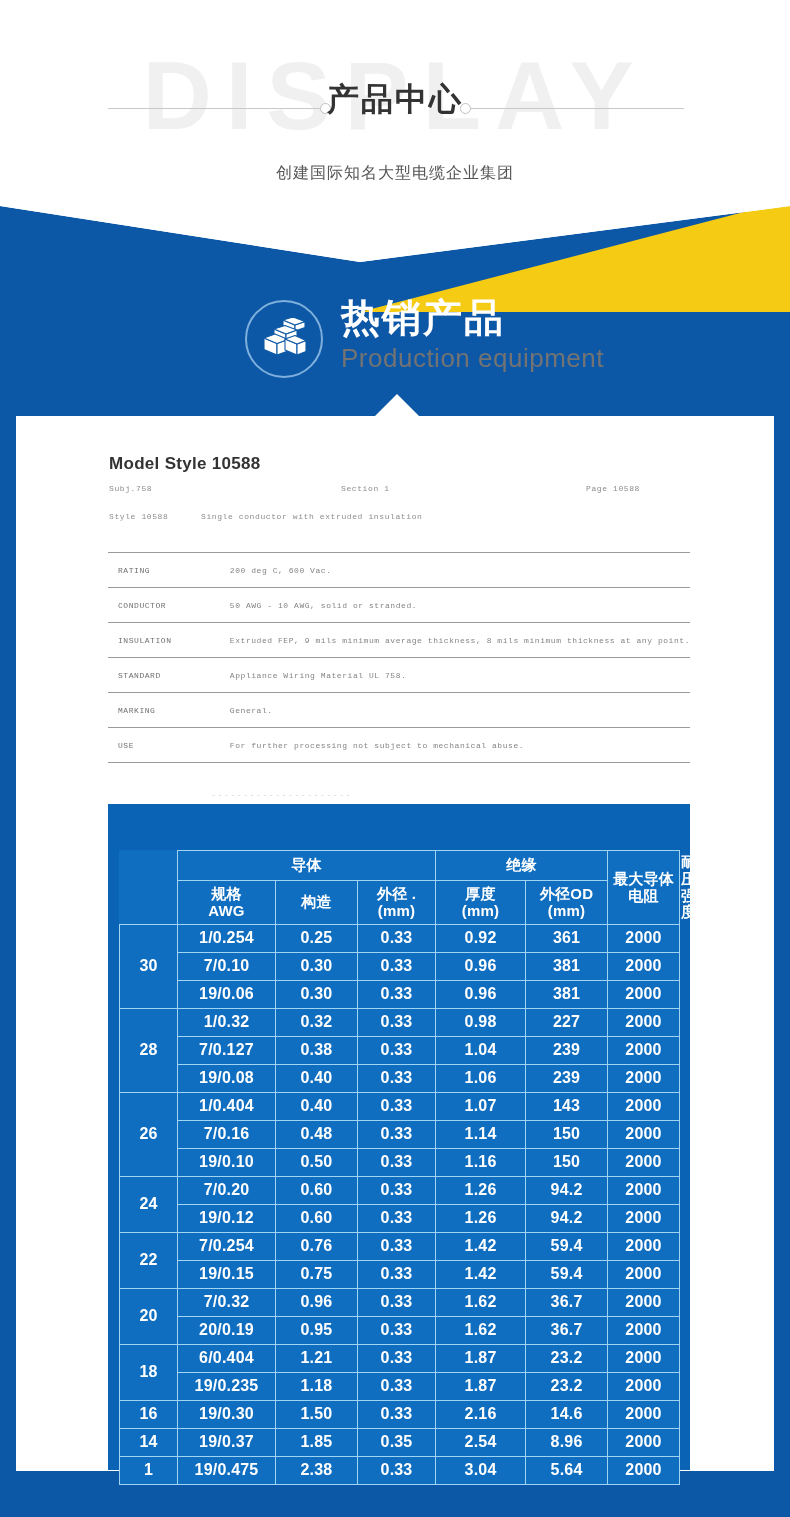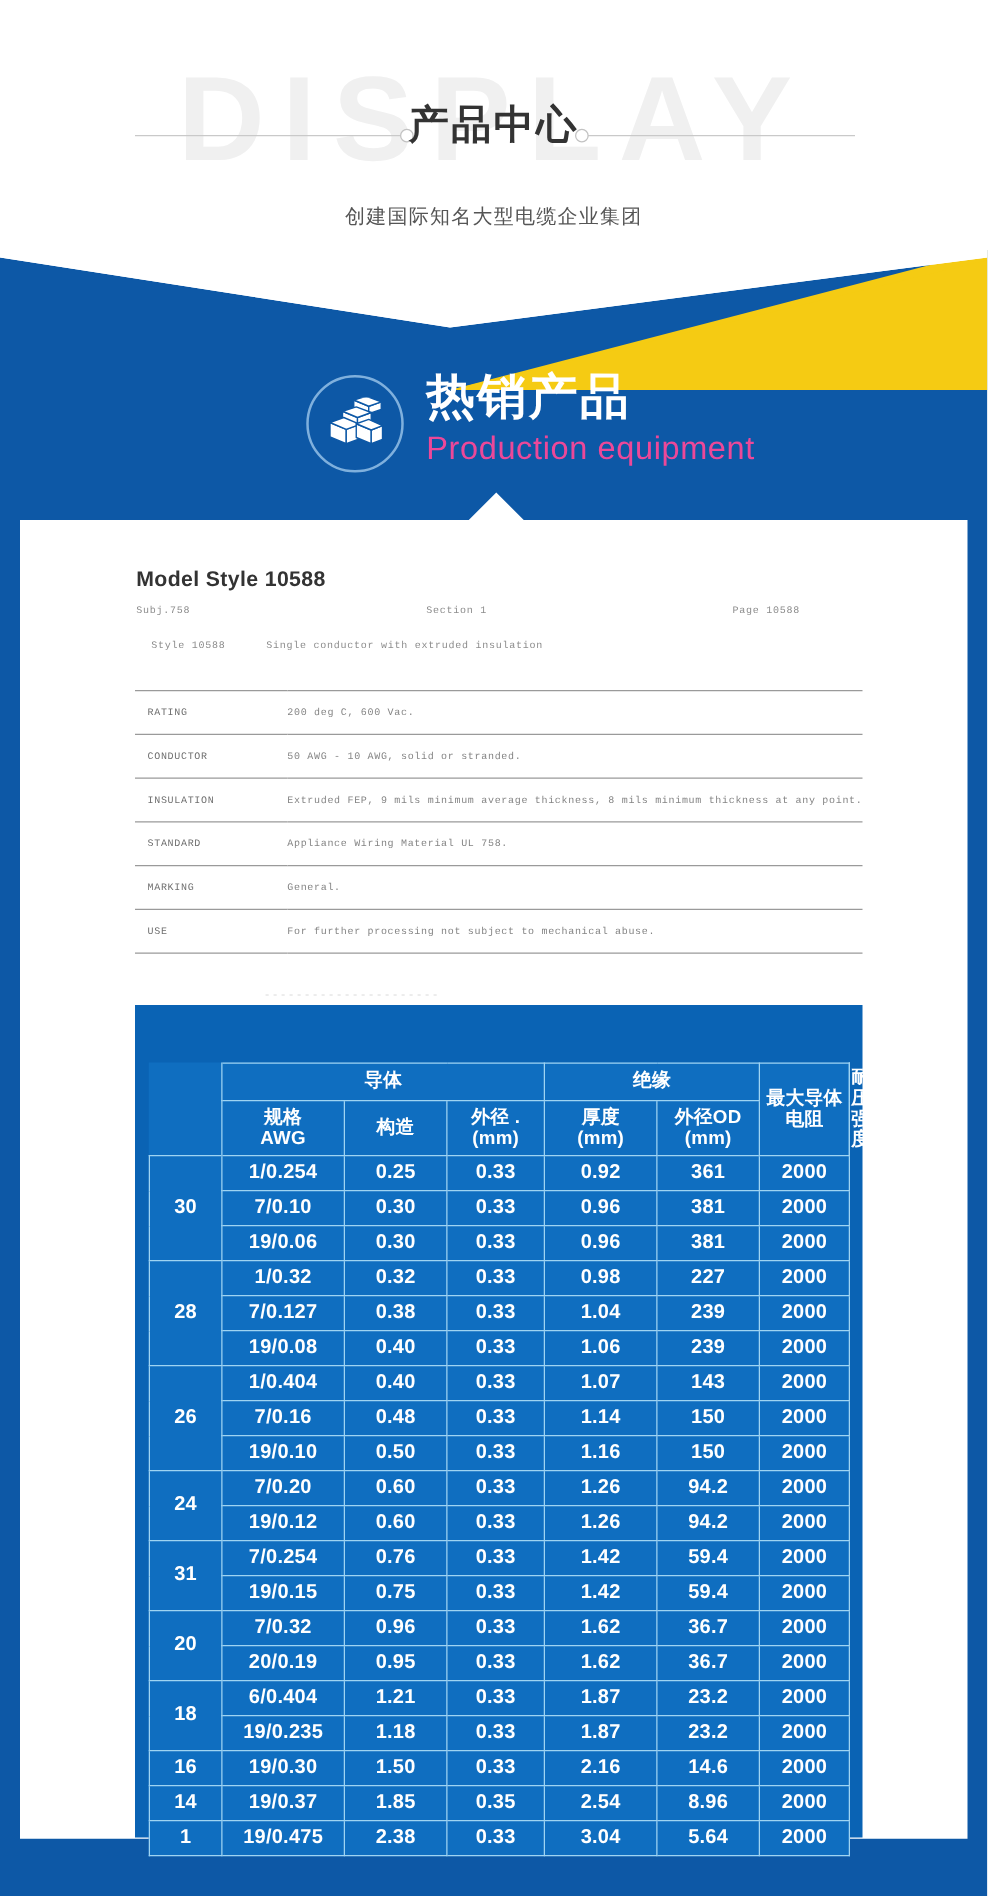--- a/index.html
+++ b/index.html
@@ -127,21 +127,21 @@
   .banner-text { padding-top: 4px; }
   .banner-cn {
     font-size: 39px;
     font-weight: 700;
     color: #ffffff;
     letter-spacing: 2px;
     line-height: 1.15;
   }
   .banner-en {
     font-size: 26px;
-    color: #ec4899;
+    color: #737373;
     letter-spacing: 0.5px;
     line-height: 1.2;
     margin-top: 2px;
   }
   .arrow-notch {
     position: absolute;
     left: 375px; top: 394px;
     width: 0; height: 0;
     border-left: 22px solid transparent;
     border-right: 22px solid transparent;
@@ -180,21 +180,20 @@
   .meta-section { left: 232px; }
   .meta-page    { left: 477px; }
   .doc-style {
     position: absolute;
     left: 93px; top: 96px;
     font-family: "Liberation Mono", "DejaVu Sans Mono", monospace;
     font-size: 8px;
     color: #8d8d8d;
     letter-spacing: 0.6px;
     white-space: nowrap;
-    margin-left: 12px;
   }
   .doc-style .lbl { display: inline-block; width: 92px; }
 
   
   .spec {
     position: absolute;
     left: 92px; top: 136px;
     width: 582px;
     border-collapse: collapse;
   }
@@ -500,21 +499,21 @@
             </tr>
             <tr>
               <td>19/0.12</td>
               <td>0.60</td>
               <td>0.33</td>
               <td>1.26</td>
               <td>94.2</td>
               <td>2000</td>
             </tr>
             <tr>
-              <td class="awg-cell" rowspan="2">31</td>
+              <td class="awg-cell" rowspan="2">22</td>
               <td>7/0.254</td>
               <td>0.76</td>
               <td>0.33</td>
               <td>1.42</td>
               <td>59.4</td>
               <td>2000</td>
             </tr>
             <tr>
               <td>19/0.15</td>
               <td>0.75</td>

